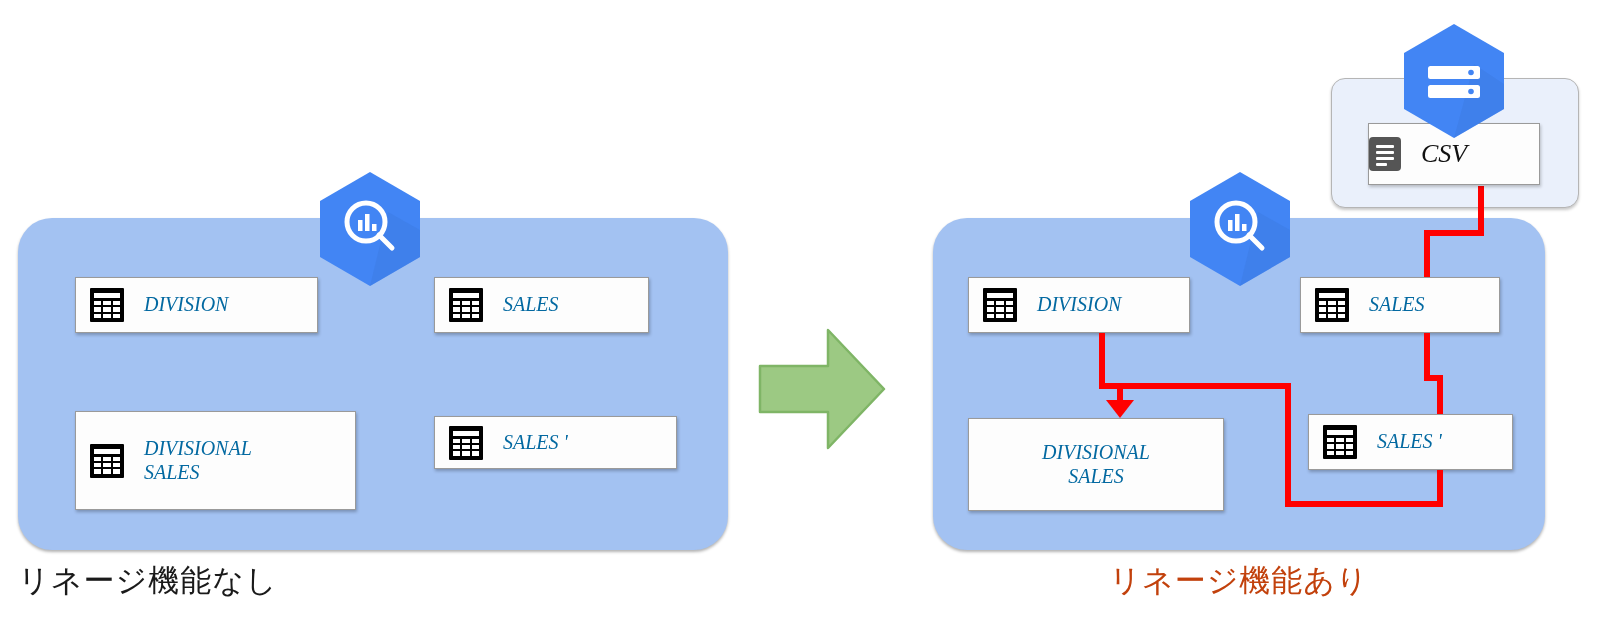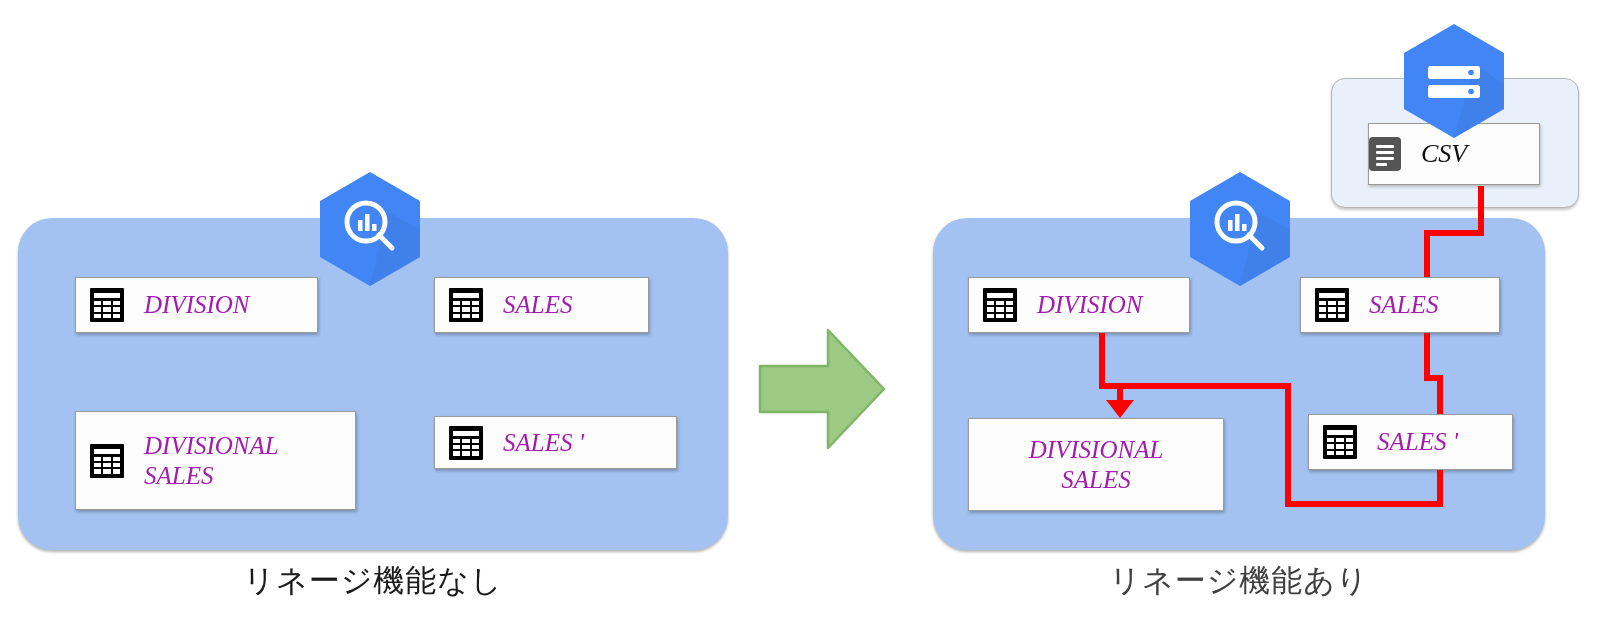--- a/index.html
+++ b/index.html
@@ -37,22 +37,22 @@
     box-shadow: 1px 2px 3px rgba(0,0,0,0.25);
     box-sizing: border-box;
     display: flex;
     align-items: center;
     z-index: 5;
   }
   .tbl .label {
     font-family: "Liberation Serif", "DejaVu Serif", serif;
     font-style: italic;
     font-weight: 400;
-    color: #a21caf;
-    font-size: 25px;
+    color: #0369a1;
+    font-size: 20px;
     line-height: 1.18;
     white-space: pre-line;
   }
   .tbl.with-icon { padding-left: 14px; }
   .tbl.with-icon .label { margin-left: 20px; }
   .tbl.centered {
     justify-content: center;
     text-align: center;
   }
 
@@ -167,22 +167,22 @@
   }
 
   
   .caption {
     position: absolute;
     font-family: "Liberation Sans", "DejaVu Sans", sans-serif;
     font-size: 31px;
     letter-spacing: 1px;
     white-space: nowrap;
   }
-  .caption-left  { left: 18px;  top: 560px; width: 710px; text-align: center; color: #1a1a1a; }
-  .caption-right { left: 933px; top: 560px; width: 612px; text-align: center; color: #404040; }
+  .caption-left  { left: 18px;  top: 560px; width: 710px; text-align: left; color: #1a1a1a; }
+  .caption-right { left: 933px; top: 560px; width: 612px; text-align: center; color: #c2410c; }
 </style>
 </head>
 <body>
 
 <div class="canvas">
 
   <div class="panel panel-left"></div>
 
   <div class="hex" style="left:316px; top:170px;">
     <svg viewBox="0 0 108 118" xmlns="http://www.w3.org/2000/svg">

